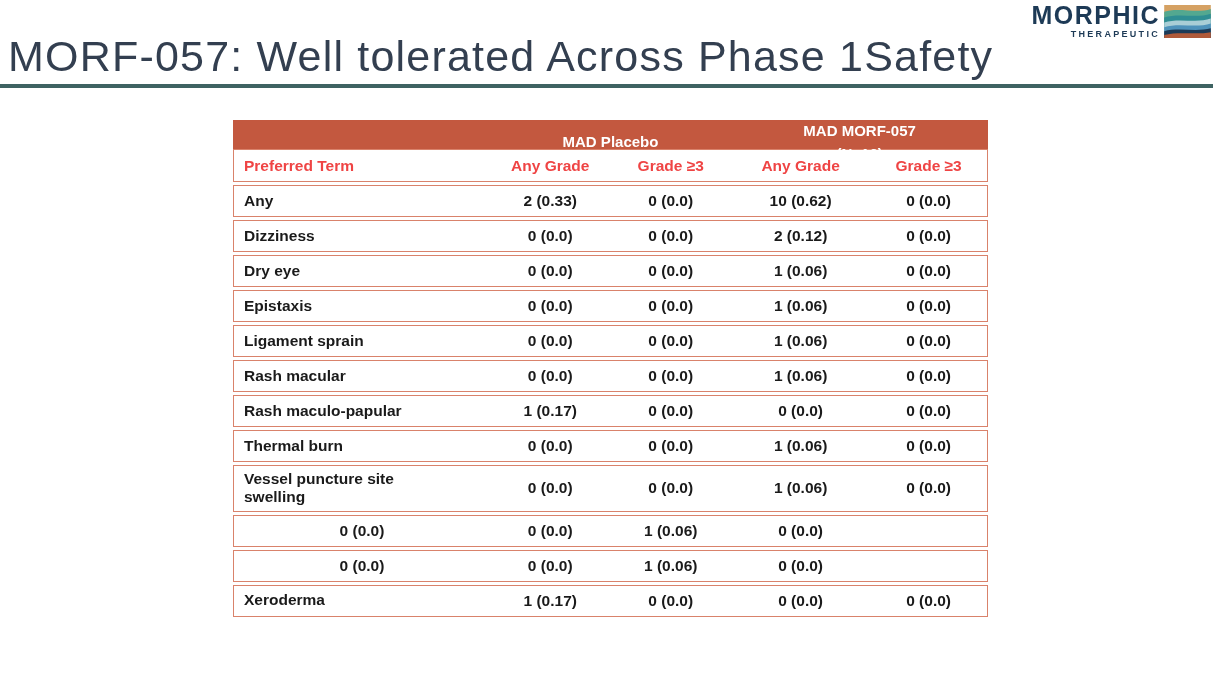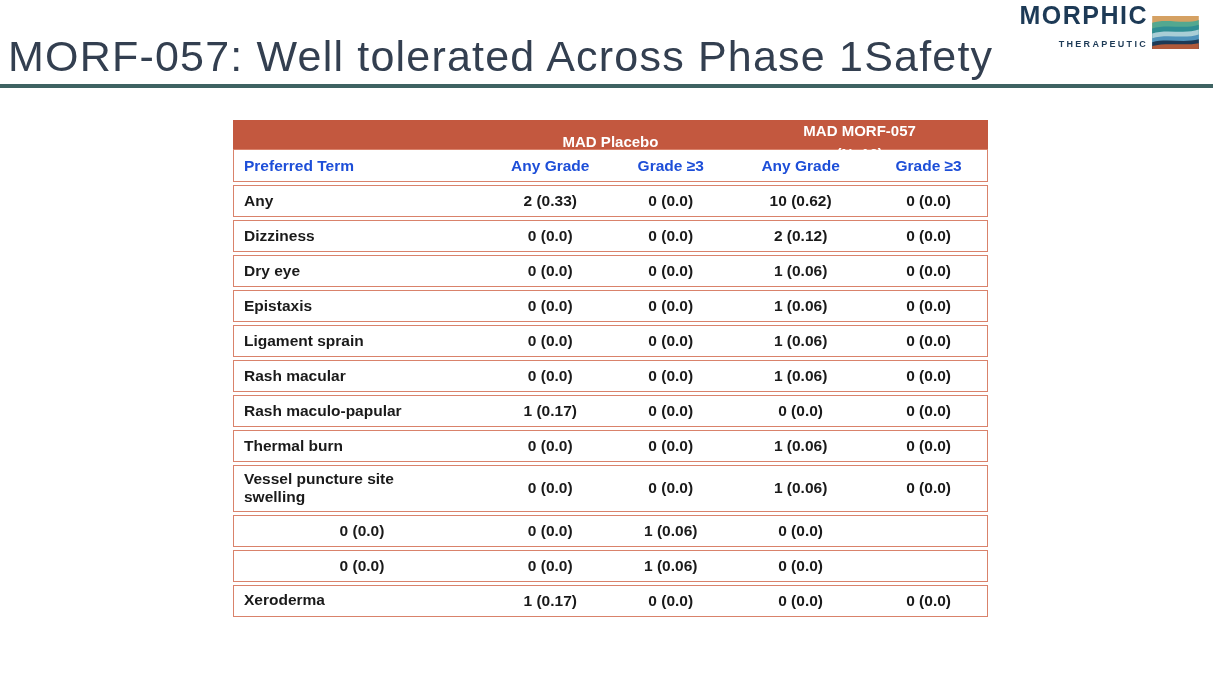--- a/index.html
+++ b/index.html
@@ -24,38 +24,38 @@
   .title-rule {
     position: absolute;
     left: 0; top: 84px;
     width: 1213px; height: 4px;
     background: #3e6362;
   }
 
   
   .logo {
     position: absolute;
-    top: 3px; right: 14px;
+    top: 3px; right: 2px;
     display: flex;
-    align-items: flex-end;
+    align-items: center;
     gap: 4px;
   }
   .logo-text { text-align: right; }
   .logo-name {
     font-size: 25px; line-height: 1;
     font-weight: 600;
     letter-spacing: 1.5px;
     color: #1d3a56;
   }
   .logo-sub {
     font-size: 9px; line-height: 1;
     font-weight: 600;
     letter-spacing: 2.3px;
     color: #1d3a56;
-    margin-top: 12px;
+    margin-top: 2px;
   }
   .logo-waves { width: 47px; height: 33px; display: block; }
 
   
   .table-wrap {
     position: absolute;
     left: 233px; top: 120px;
     width: 755px;
   }
   .grid-row {
@@ -75,21 +75,21 @@
   .group-label-1 { grid-column: 2 / span 2; }
   .group-label-2 { grid-column: 4 / span 2; }
   .group-line { line-height: 1.5; }
 
   .subheader-row {
     border: 1px solid #d9826b;
     height: 33px;
     align-items: center;
     font-weight: 700;
     font-size: 15.5px;
-    color: #1d4ed8;
+    color: #ef4444;
     background: #ffffff;
   }
   .data-row {
     border: 1px solid #d9826b;
     margin-top: 3px;
     min-height: 32px;
     align-items: center;
     font-weight: 700;
     font-size: 15.5px;
     color: #1a1a1a;

